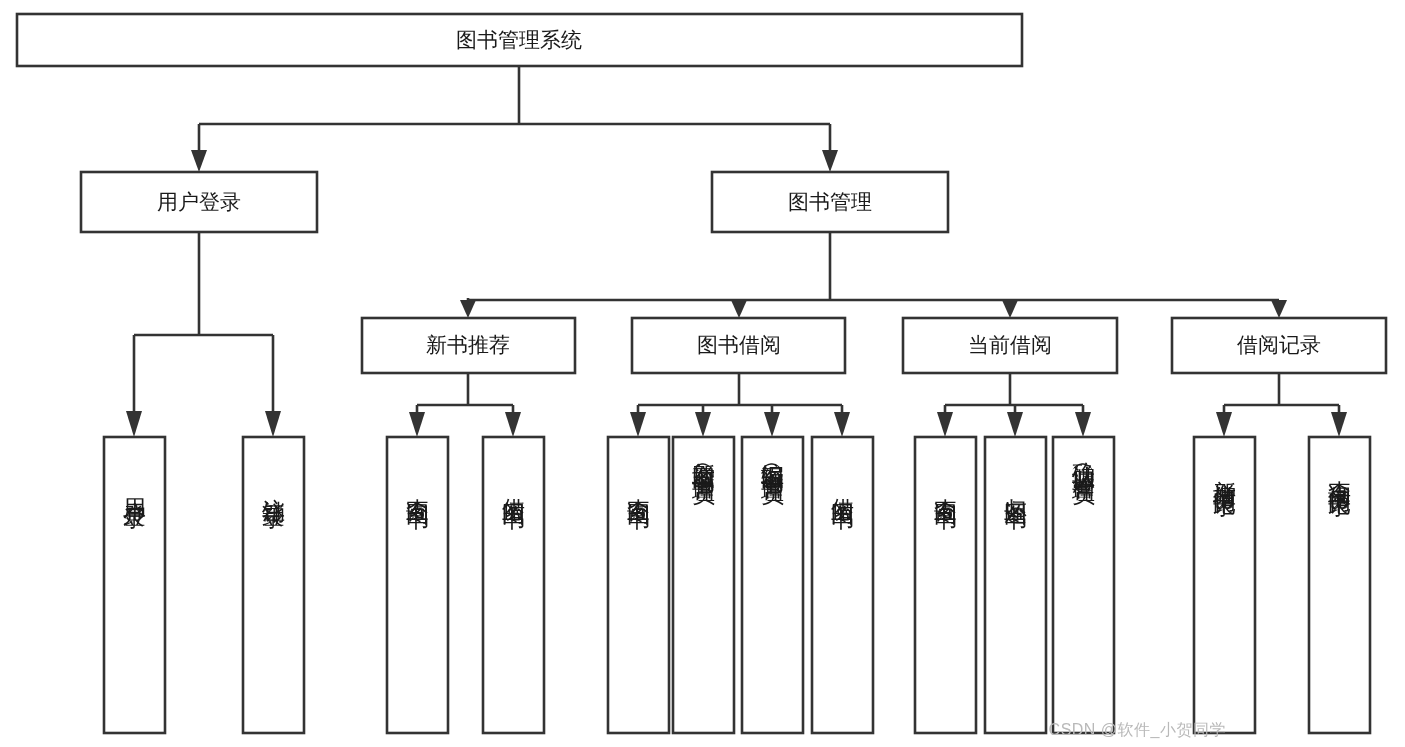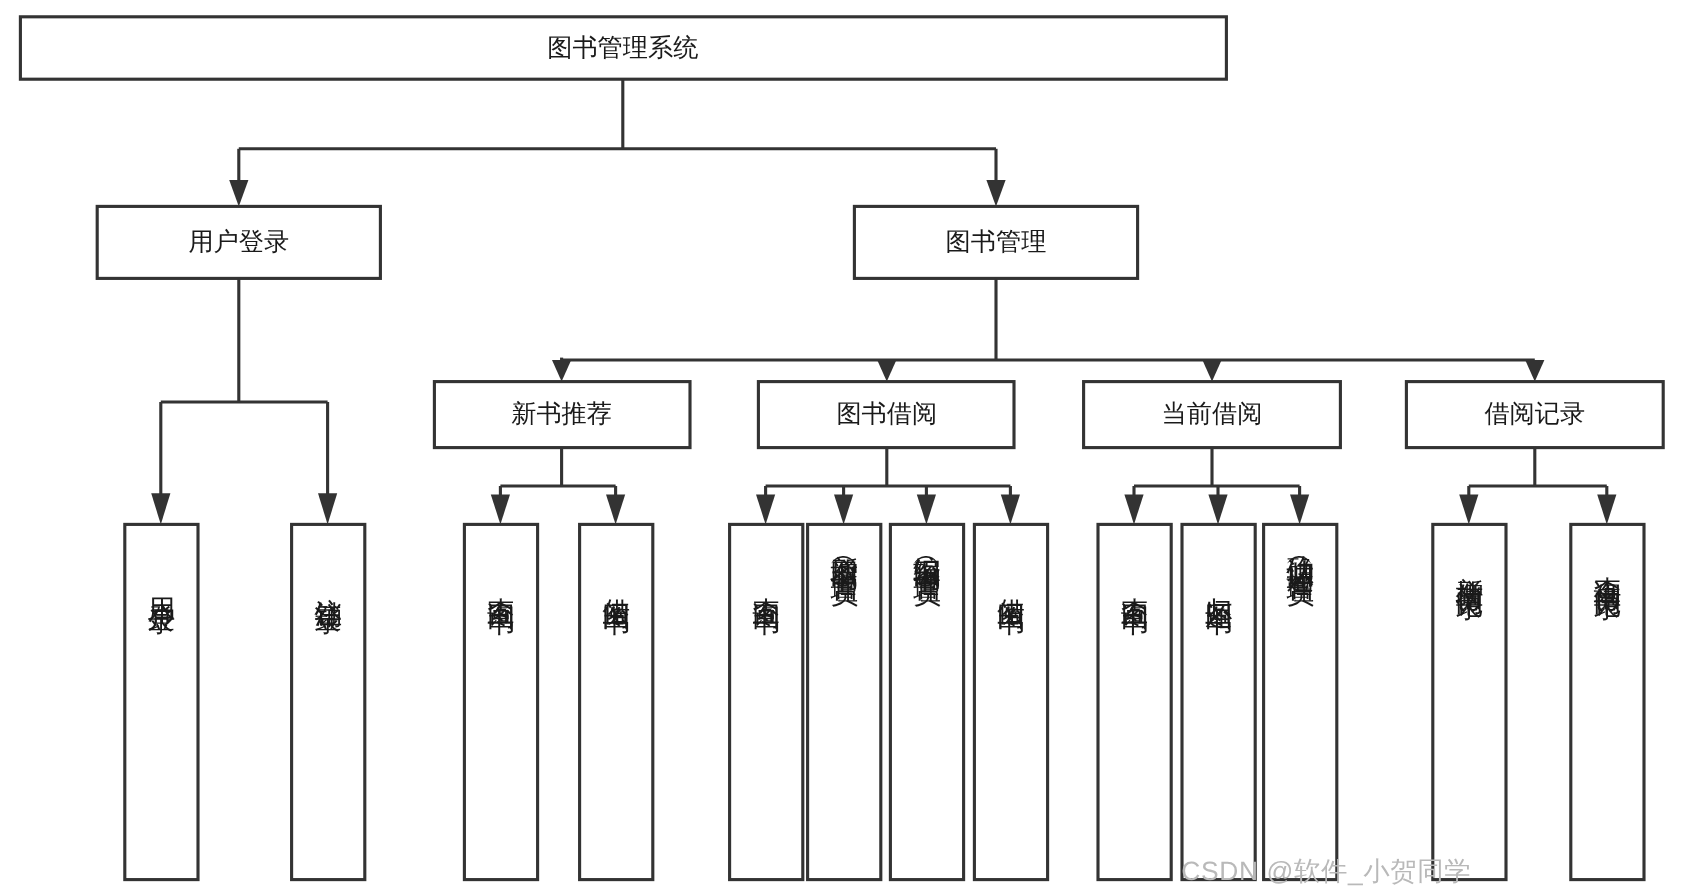--- a/index.html
+++ b/index.html
@@ -65,21 +65,21 @@
     line-height: 1.18;
     letter-spacing: 3px;
     color: #1a1a1a;
     white-space: nowrap;
   }
   #watermark {
     position: absolute;
     right: 8px;
     bottom: 6px;
     font-family: "Liberation Sans", "DejaVu Sans", sans-serif;
-    font-size: 22px;
+    font-size: 16px;
     color: #b9b9b9;
     letter-spacing: 0.5px;
     user-select: none;
     white-space: nowrap;
   }
 </style>
 </head>
 <body>
 
 <div id="diagram-root">

